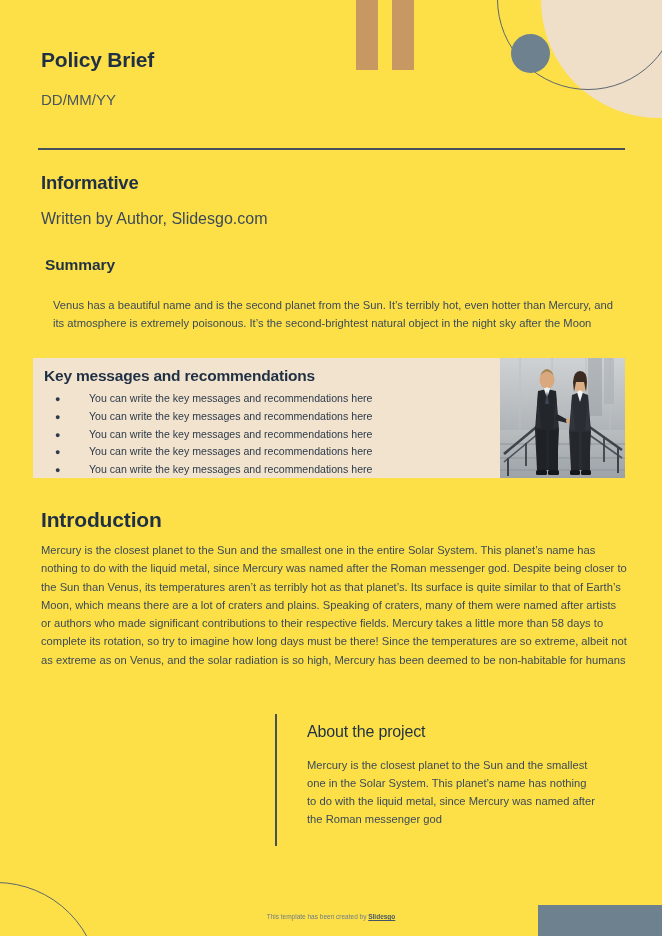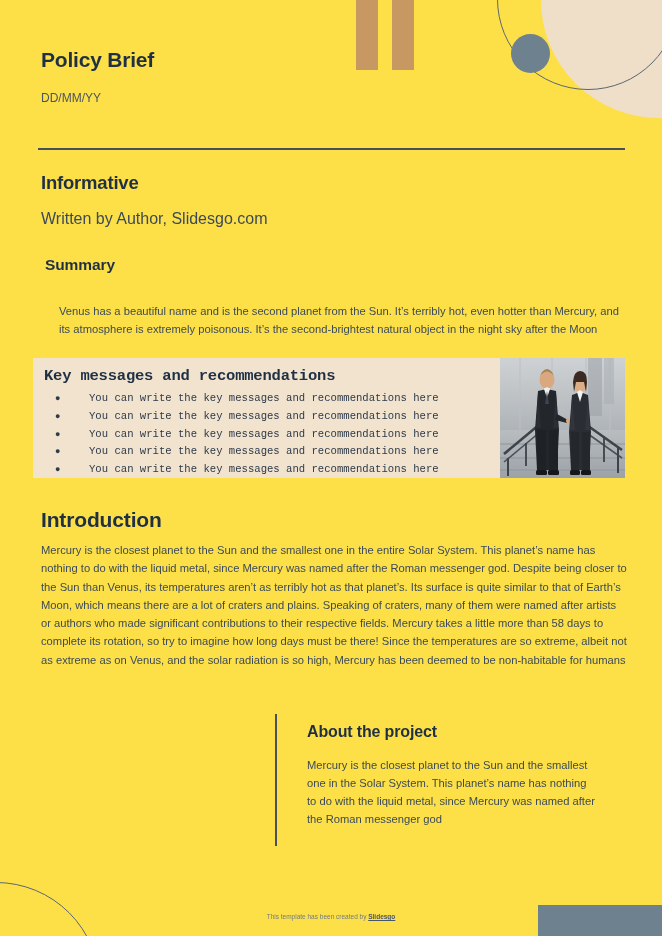--- a/index.html
+++ b/index.html
@@ -66,21 +66,21 @@
   
   #header { position: absolute; left: 41px; top: 48px; }
   #doc-title {
     font-size: 21px;
     font-weight: bold;
     color: #1F3044;
     letter-spacing: -0.2px;
     margin: 0;
   }
   #doc-date {
-    font-size: 12px;
+    font-size: 15px;
     color: #4A5560;
     margin: 19px 0 4px 0;
   }
   #top-divider {
     position: absolute;
     left: 38px; top: 148px;
     width: 587px; height: 2px;
     background: #45525C;
   }
 
@@ -110,30 +110,29 @@
     margin: 4px;
     letter-spacing: -0.1px;
   }
   #summary-text {
     position: absolute;
     left: 41px; top: 284px;
     width: 570px;
     font-size: 11.2px;
     line-height: 18px;
     color: #3C4A58;
-    margin: 18px;
+    margin: 12px;
   }
 
   
   #key-box {
     position: absolute;
     left: 33px; top: 358px;
     width: 512px; height: 120px;
     background: #F2E3CE;
-    font-family: Liberation Mono, monospace;
   }
   #key-title {
     position: absolute;
     left: 11px; top: 9px;
     font-size: 15.5px;
     font-weight: bold;
     color: #1F3044;
     margin: 0;
     letter-spacing: -0.2px;
   }
@@ -205,21 +204,21 @@
   #mid-divider {
     position: absolute;
     left: 275px; top: 714px;
     width: 2px; height: 132px;
     background: #45525C;
   }
   #about-title {
     position: absolute;
     left: 307px; top: 723px;
     font-size: 16px;
-    font-weight: bold;
+    font-weight: normal;
     color: #1F3044;
     margin: 0;
     letter-spacing: -0.15px;
   }
   #about-text {
     position: absolute;
     left: 307px; top: 756px;
     width: 290px;
     font-size: 11.2px;
     line-height: 18px;

